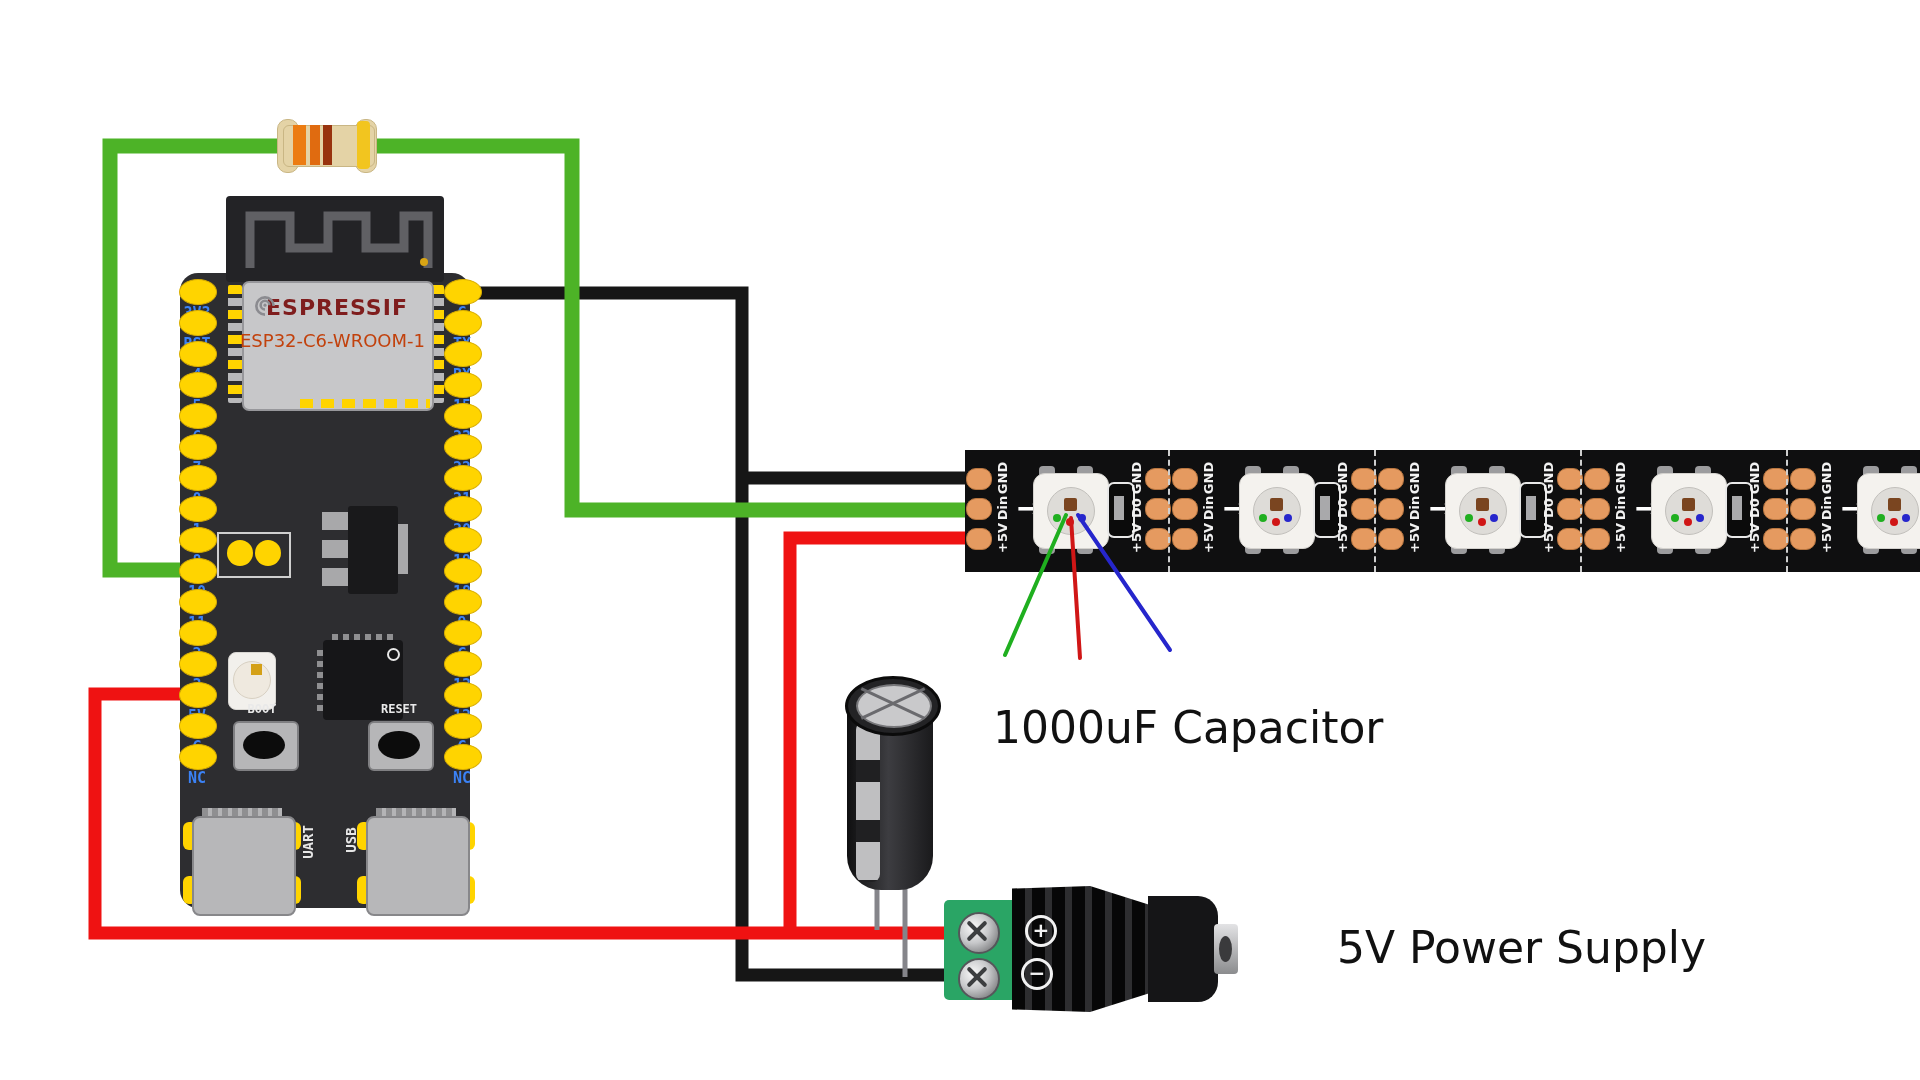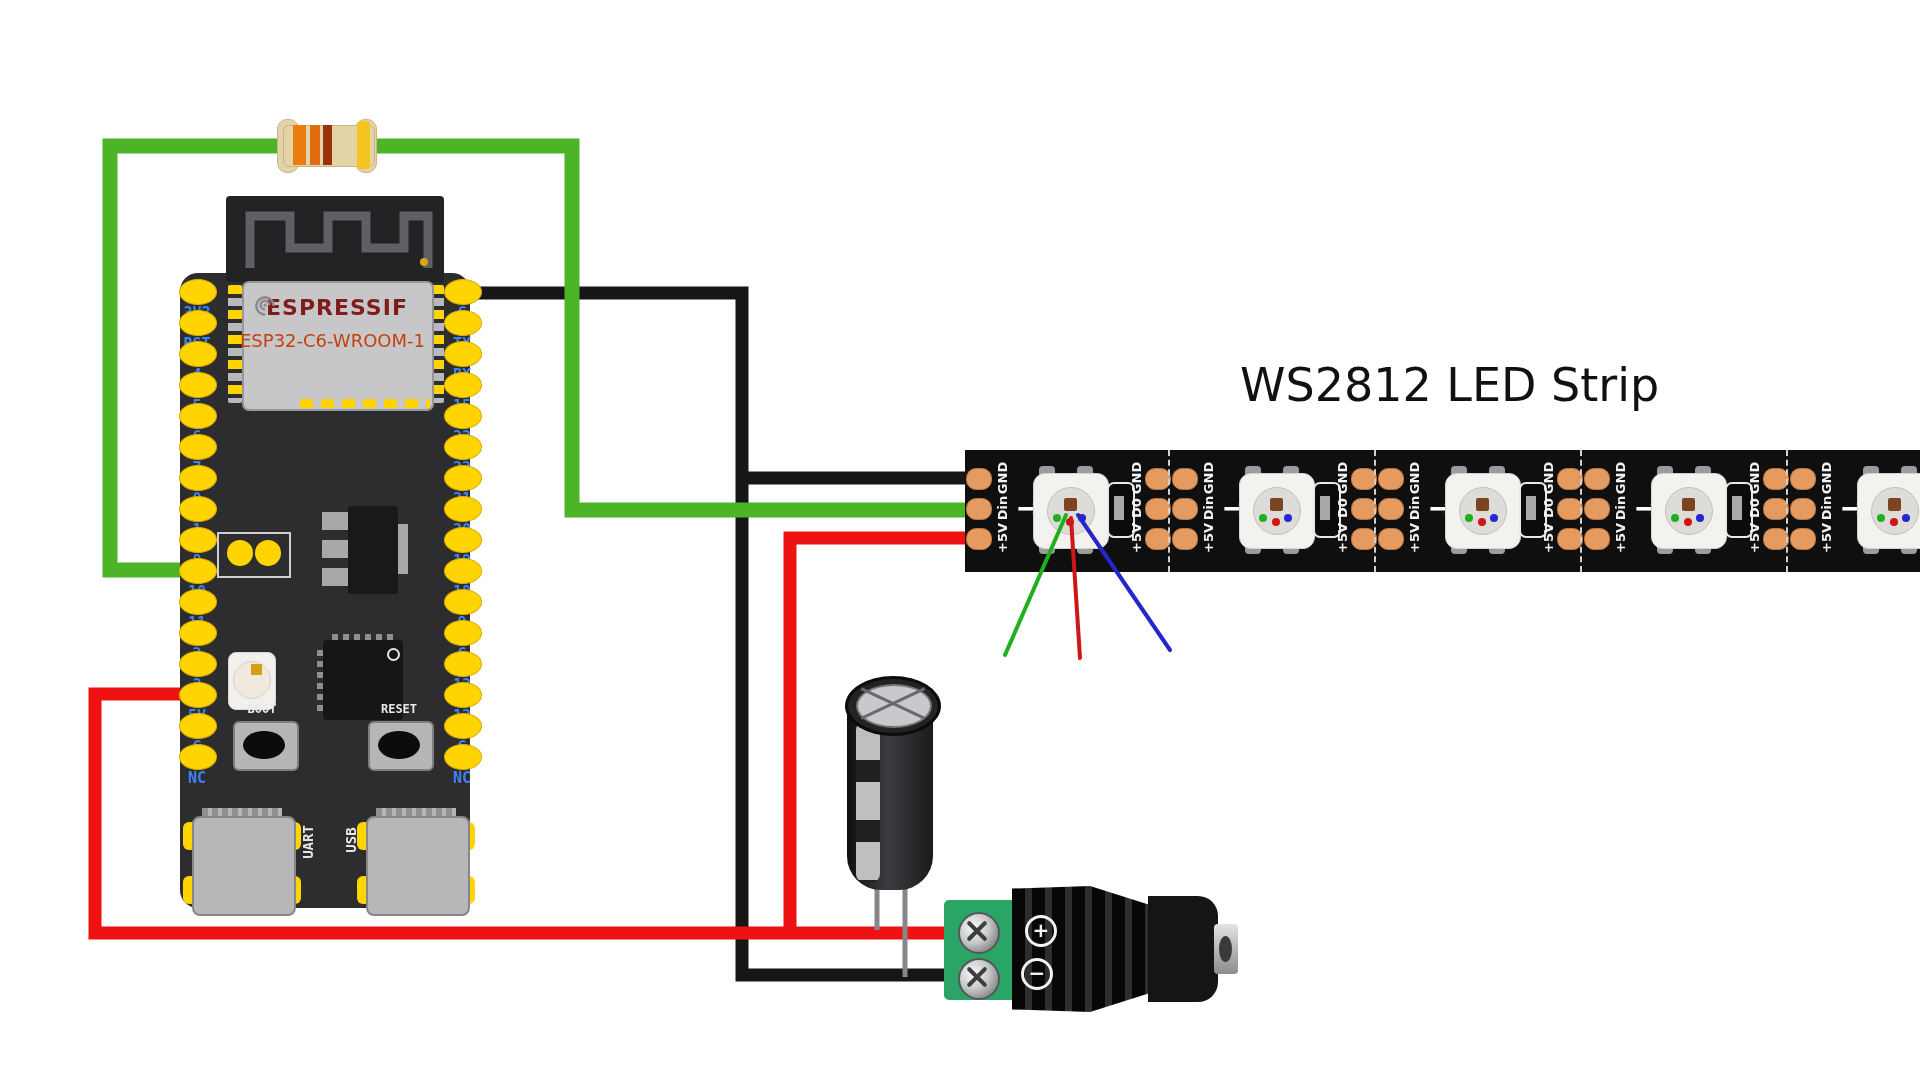--- a/index.html
+++ b/index.html
@@ -90,21 +90,22 @@
 <body>
 
 <div id="stage">
 
   <svg width="1920" height="1080" style="z-index:1">
     <path d="M450 293 H742 V975 H950 M742 478 H966" fill="none" stroke="#161616" stroke-width="13"></path>
     <path d="M200 570 H110 V146 H572 V510 H966" fill="none" stroke="#4db327" stroke-width="15"></path>
     <path d="M205 694 H95 V933 H950 M790 933 V538 H966" fill="none" stroke="#ef1212" stroke-width="13"></path>
   </svg>
 
-  <div class="title" style="left:1240px;top:358px;font-size:46px;z-index:18;">WS2812 LED Strip</div>
+  <div class="title" style="left:993px;top:702px;font-size:44px;z-index:18;">1000uF Capacitor</div>
+  <div class="title" style="left:1337px;top:922px;font-size:44px;z-index:18;">5V Power Supply</div>
 
   <div class="pcb"></div>
   <div class="antenna"></div>
   <svg width="218" height="86" style="left:226px;top:196px;z-index:12;">
     <path d="M24 72 V20 H64 V52 H102 V20 H140 V52 H178 V20 H202 V72" fill="none" stroke="#606064" stroke-width="9"></path>
     <circle cx="198" cy="66" r="4" fill="#d9a515"></circle>
   </svg>
   <div class="castel" style="left:228px;top:285px;"></div>
   <div class="castel" style="left:430px;top:285px;"></div>
   <div class="module"></div>

